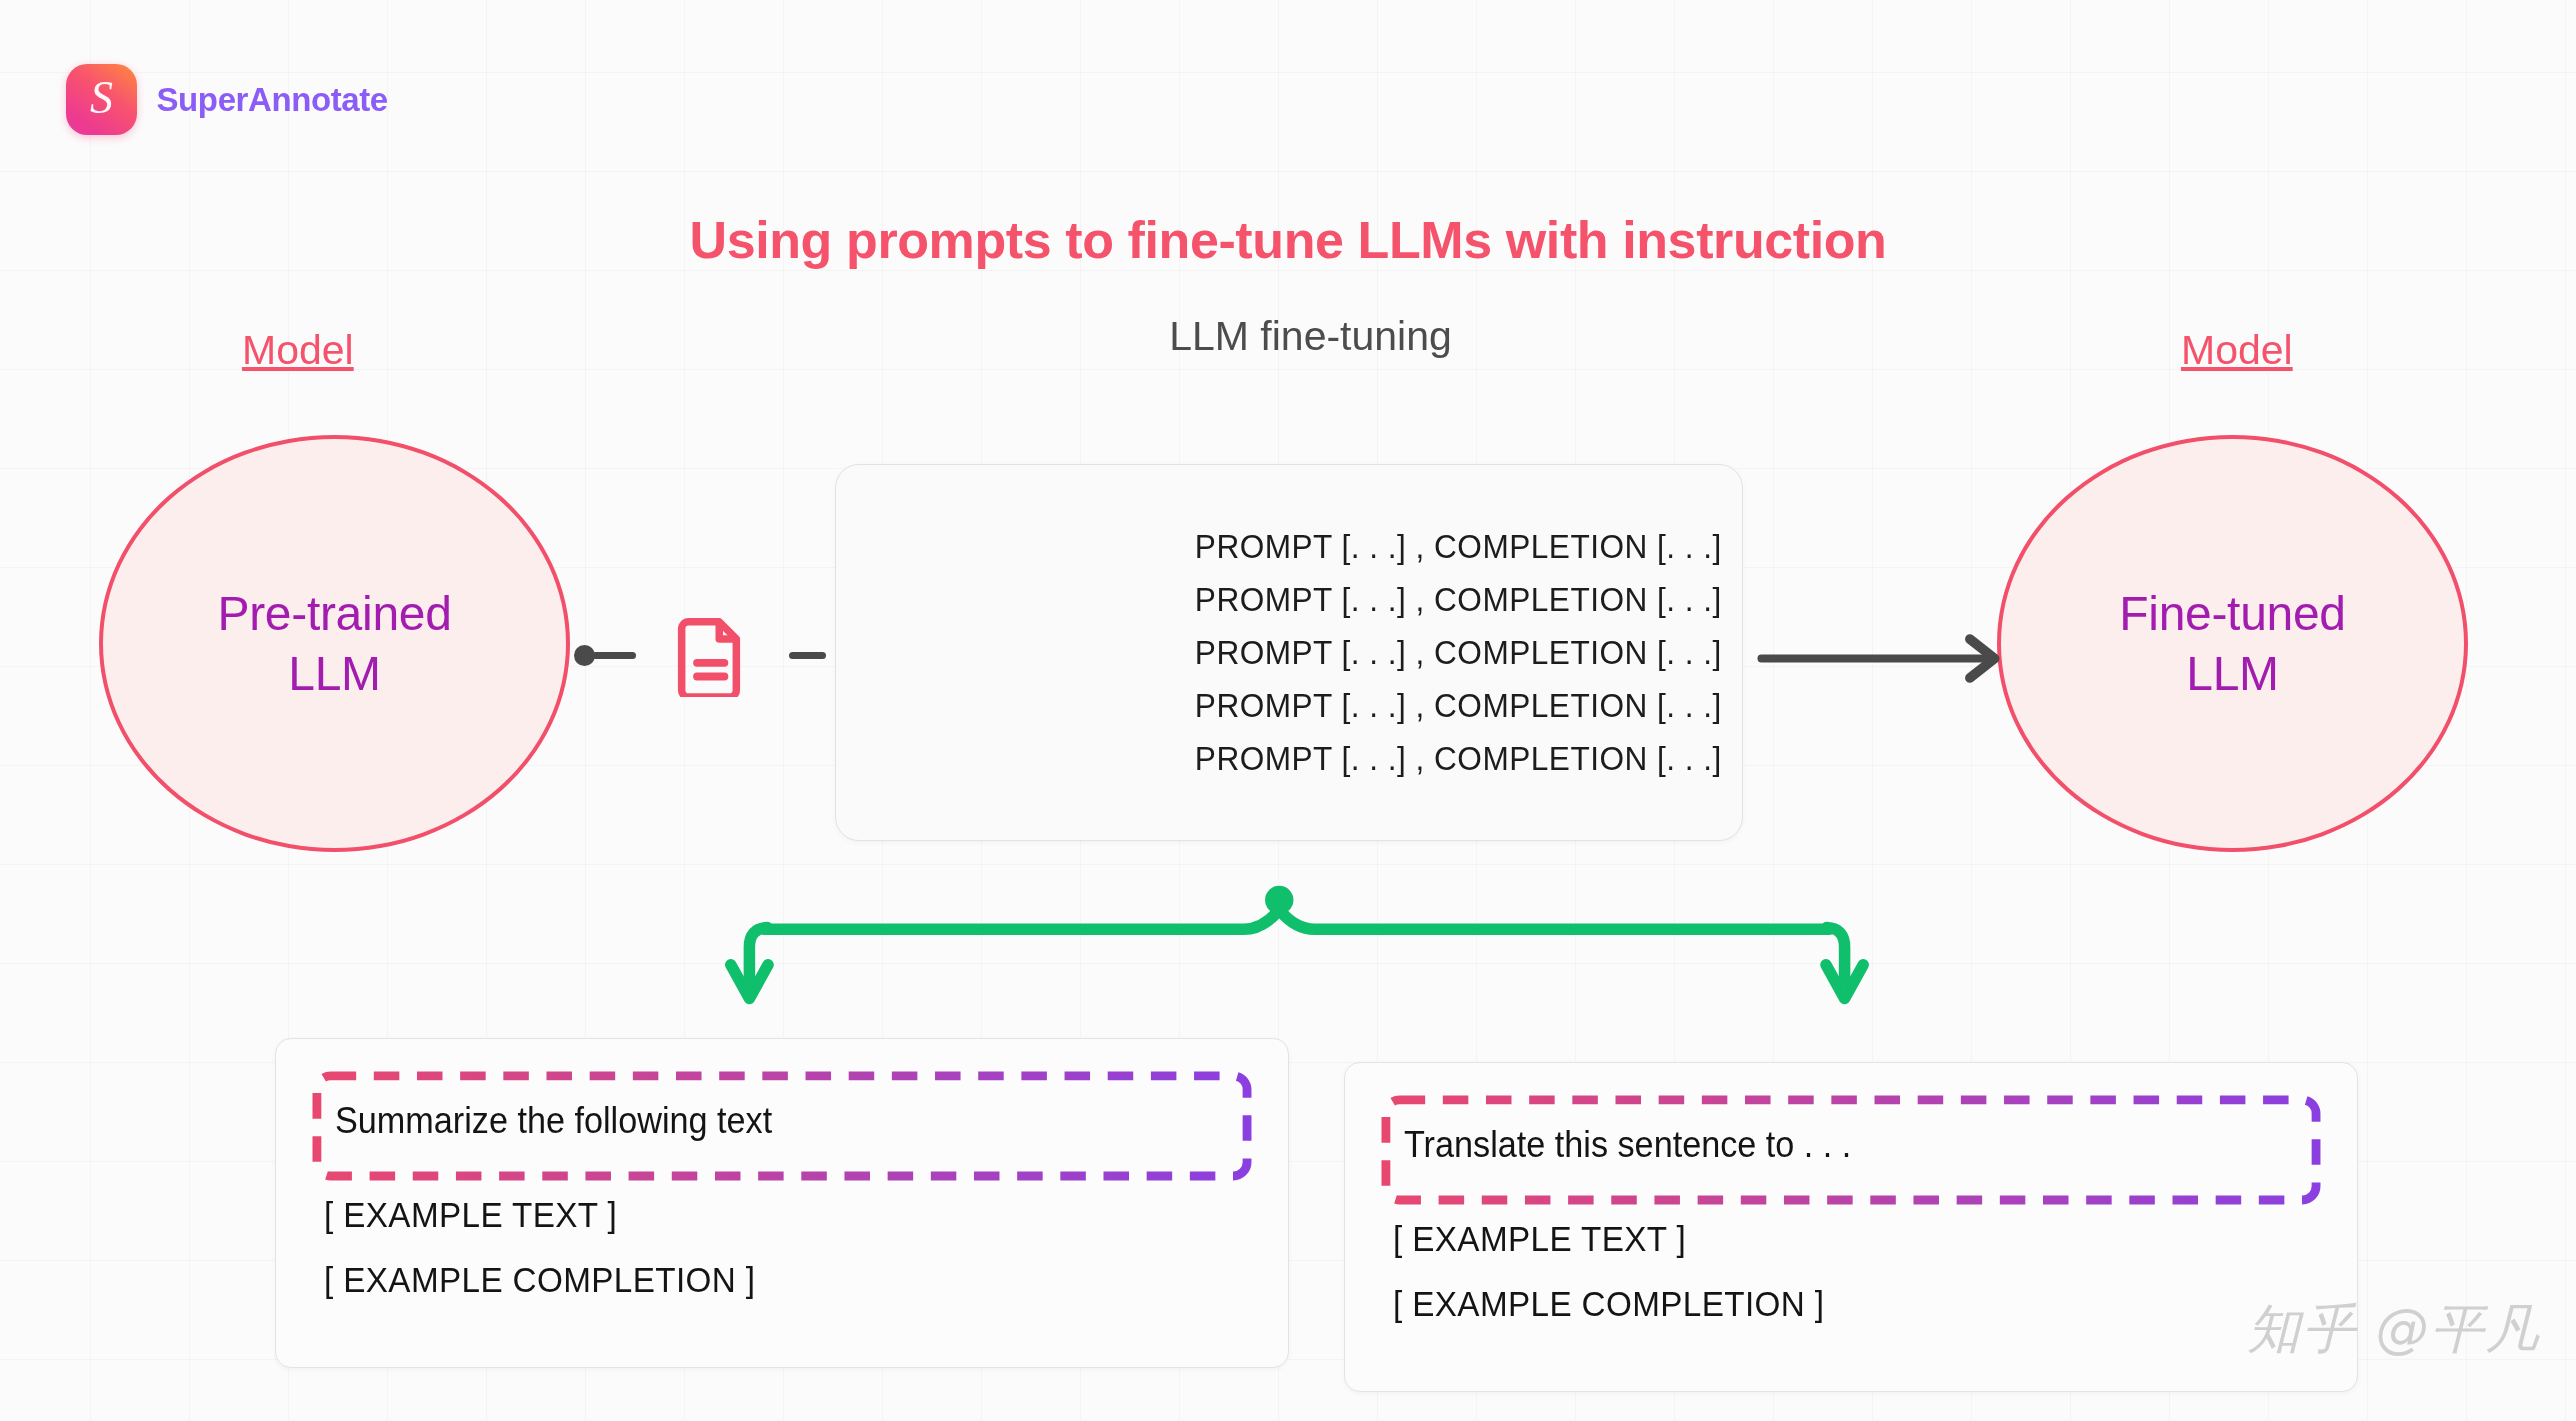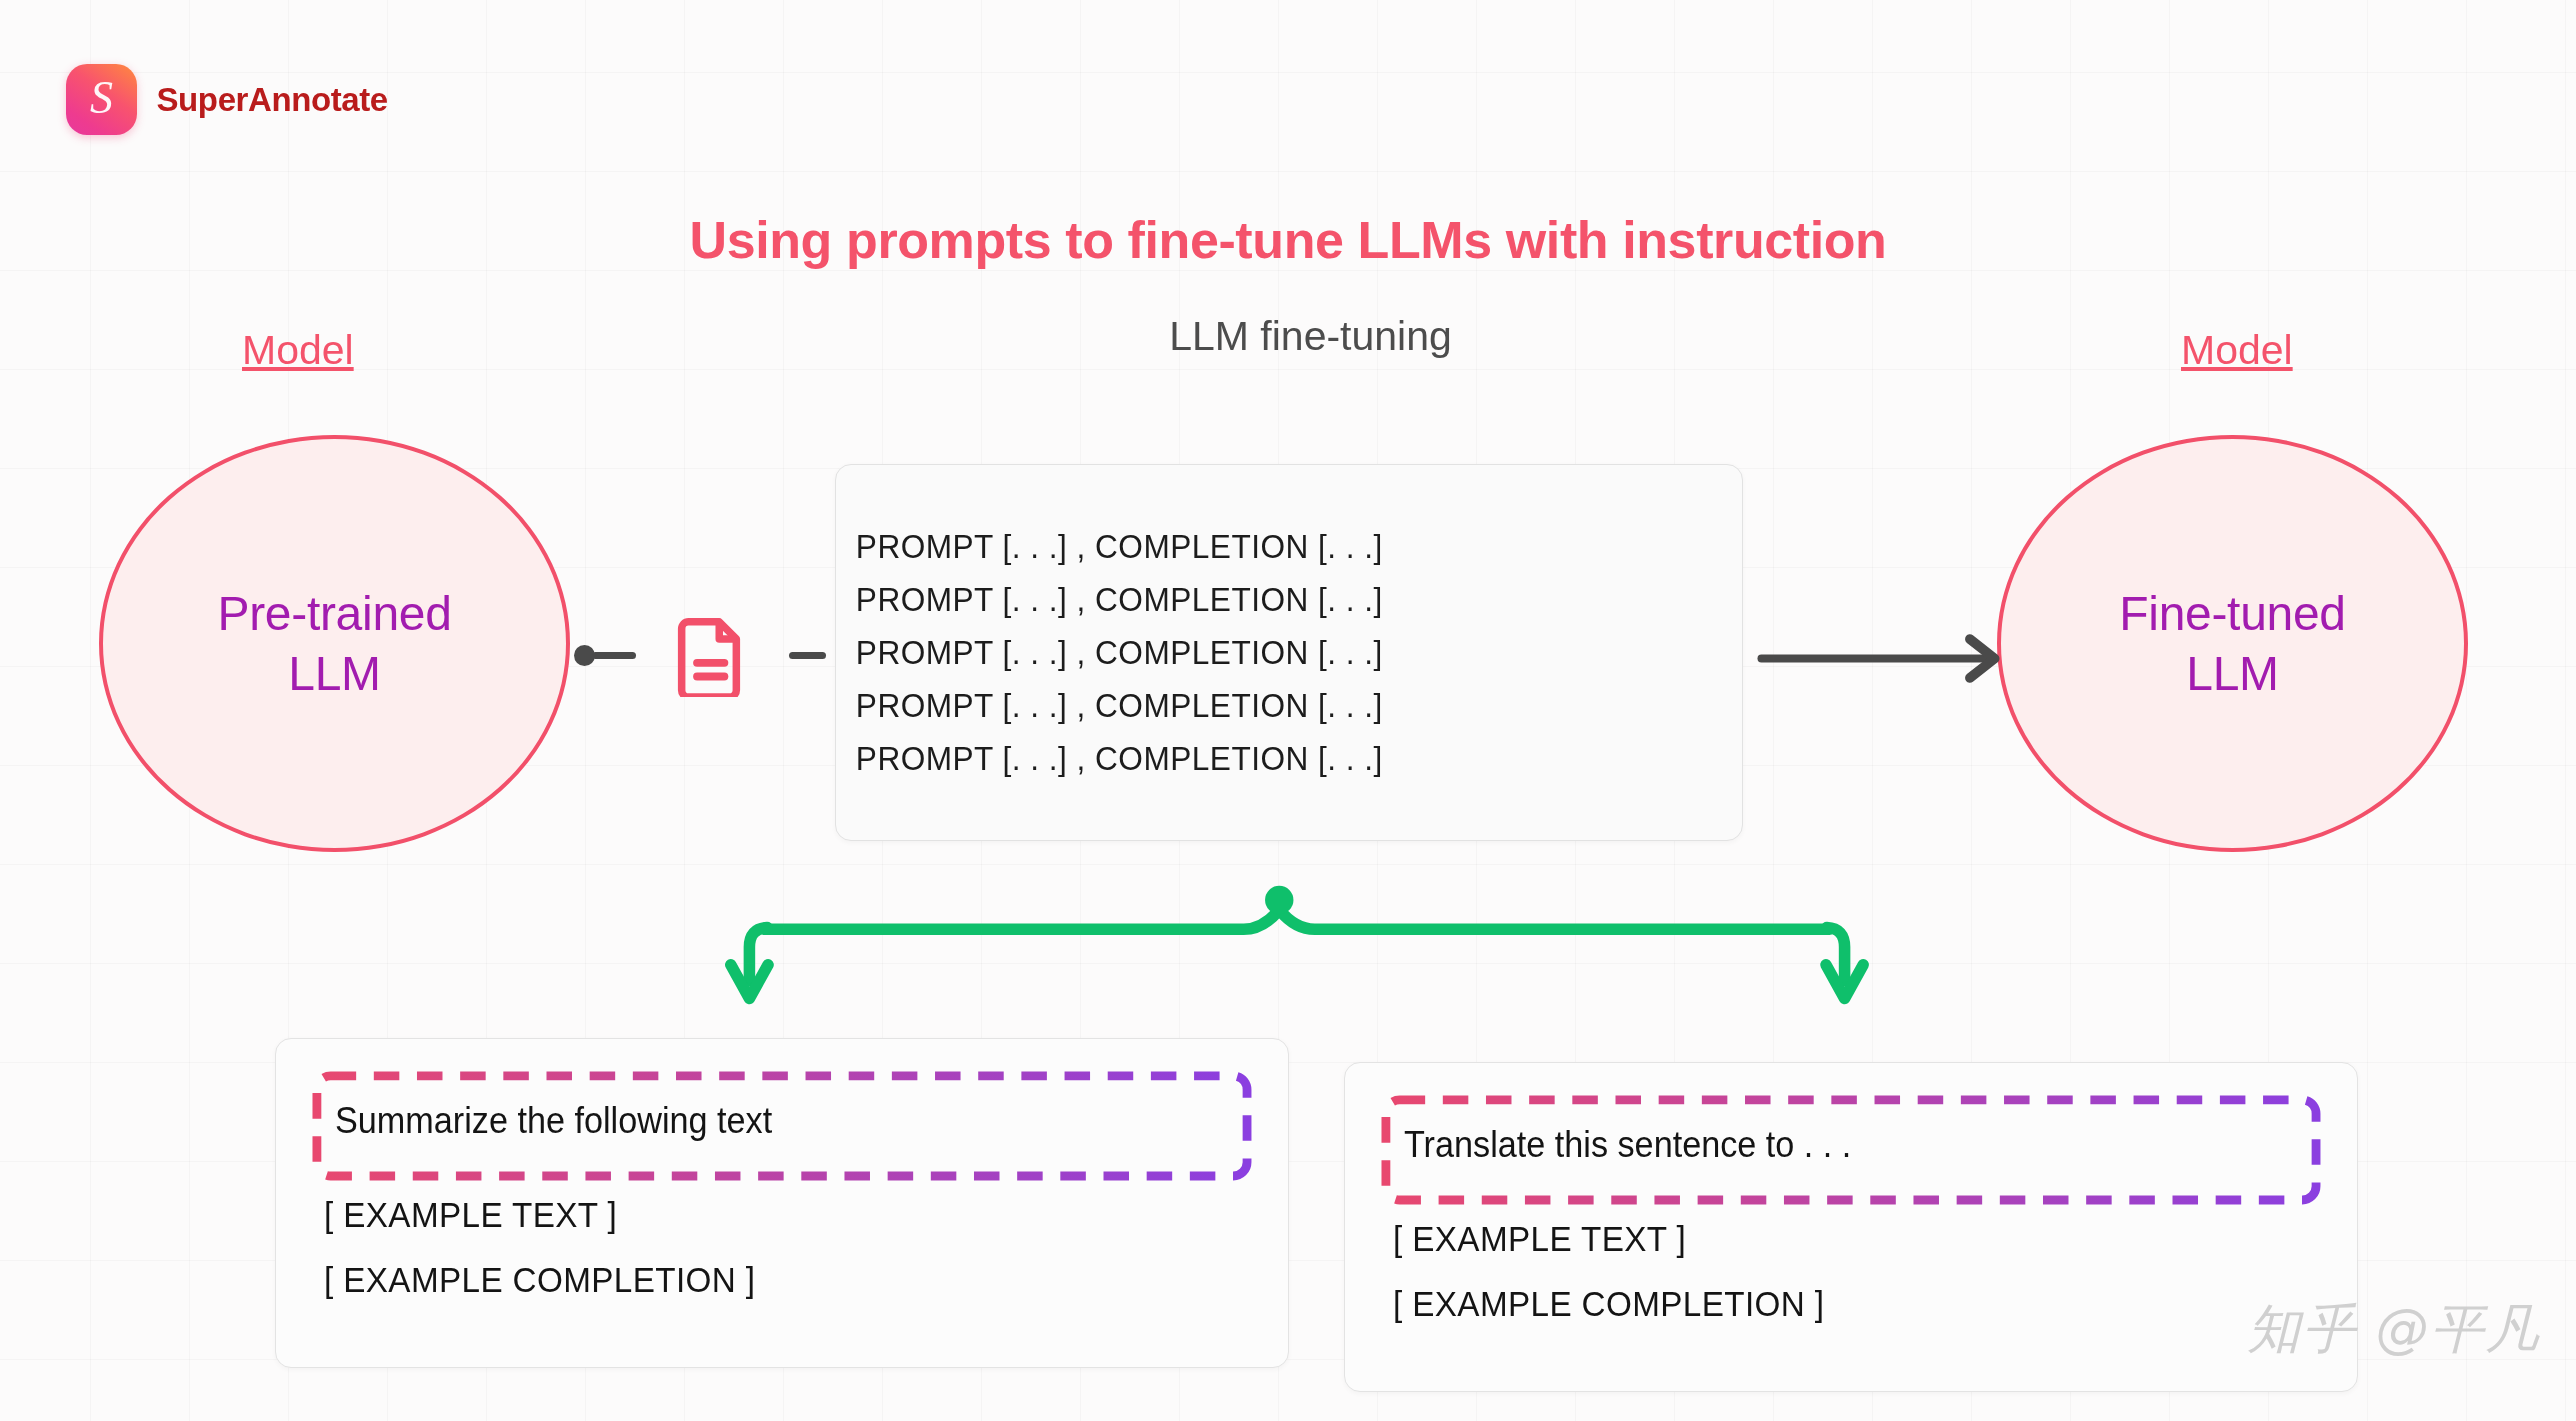--- a/index.html
+++ b/index.html
@@ -55,21 +55,21 @@
     font-family: "Liberation Serif", serif;
     font-size: 46px;
     font-style: italic;
     line-height: 1;
     opacity: .95;
     padding-bottom: 3.6px;
   }
   #brand-name {
     font-size: 33px;
     font-weight: bold;
-    color: #b91c1c;
+    color: #8b5cf6;
     letter-spacing: -0.4px;
     white-space: nowrap;
   }
 
   
   #page-title {
     position: absolute;
     left: 0; right: 0;
     top: 174px;
     text-align: center;
@@ -123,26 +123,26 @@
   #circle-pretrained { left: 99px;  top: 435px; }
   #circle-finetuned  { left: 1997px; top: 435px; }
 
   
   #prompt-box {
     position: absolute;
     left: 835px; top: 464px;
     width: 908px; height: 377px;
     background: #FAFAFA;
     border: 1.8px solid #E2E2E2;
-    border-radius: 16px;
+    border-radius: 24px;
     box-shadow: 0 1.8px 5.3px rgba(0,0,0,0.035);
     display: flex;
     flex-direction: column;
     justify-content: center;
-    align-items: flex-start;
+    align-items: flex-end;
     gap: 14px;
     padding: 19.5px 0;
   }
   .prompt-line {
     font-family: "Liberation Sans Narrow", "Liberation Sans", sans-serif;
     font-size: 34px;
     color: #1C1C1C;
     letter-spacing: 0.5px;
     white-space: nowrap;
     transform: scaleX(.93);

